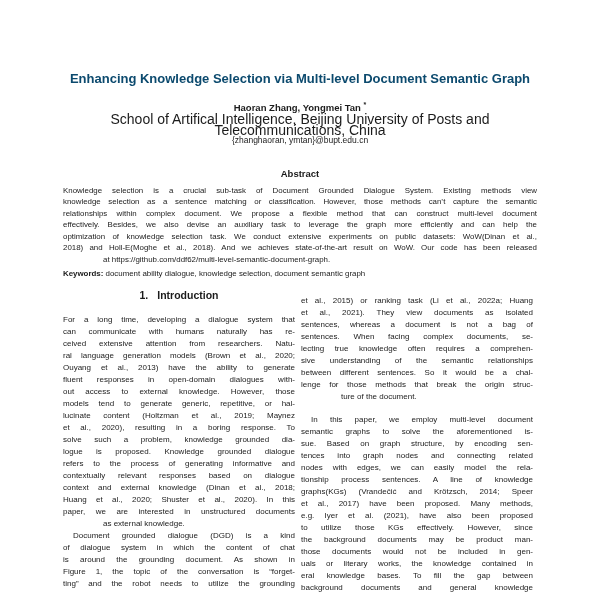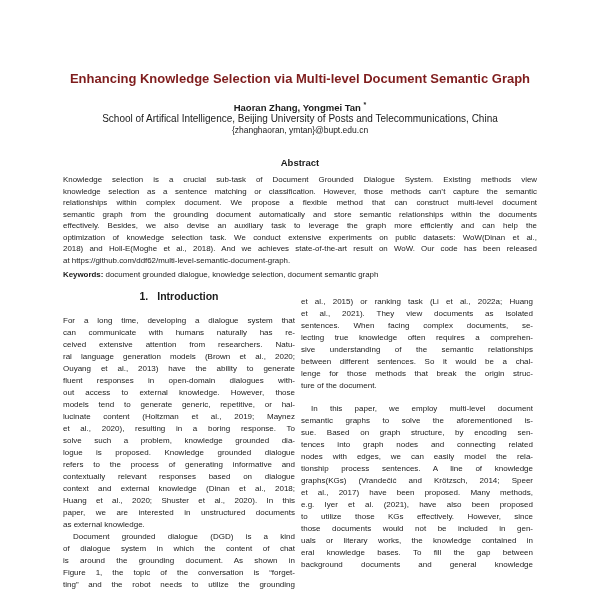--- a/index.html
+++ b/index.html
@@ -12,33 +12,33 @@
     color:#1b1b1b;
     box-sizing:border-box;
     padding:0 63px;
   }
   .title{
     padding-top:70px;
     font-size:13px;
     font-weight:bold;
     text-align:center;
     line-height:18px;
-    color:#7f1d1d;
+    color:#0c4a6e;
   }
   .authors{
     margin-top:11px;
     font-size:9.5px;
     font-weight:bold;
     text-align:center;
     line-height:11px;
   }
   .authors sup{font-size:7px;}
   .affiliation{
     margin-top:1px;
-    font-size:10px;
+    font-size:14px;
     text-align:center;
     line-height:10.5px;
   }
   .email{
     font-size:8.5px;
     text-align:center;
     line-height:10.5px;
   }
   .abstract-heading{
     margin-top:22px;
@@ -77,21 +77,21 @@
     line-height:12px;
   }
   .col-left .body-text{margin-top:12px;}
   
   .ln{
     text-align:justify;
     text-align-last:justify;
     overflow:hidden;
     white-space:normal;
   }
-  .ln.end{text-align-last:left;}
+  .ln.end{text-align-last:left;margin-left:40px;}
   .ln.indent{padding-left:10px;}
   .para.gap{margin-top:11px;}
 </style>
 </head>
 <body>
 
 <div class="page">
 
   <div class="title">Enhancing Knowledge Selection via Multi-level Document Semantic Graph</div>
 
@@ -101,29 +101,28 @@
 
   <div class="email">{zhanghaoran, ymtan}@bupt.edu.cn</div>
 
   <div class="abstract-heading">Abstract</div>
 
   <div class="abstract-body">
       <div class="para">
         <div class="ln">Knowledge selection is a crucial sub-task of Document Grounded Dialogue System.  Existing methods view</div>
         <div class="ln">knowledge selection as a sentence matching or classification.  However, those methods can’t capture the semantic</div>
         <div class="ln">relationships within complex document.  We propose a flexible method that can construct multi-level document</div>
-        <div class="ln">semantic graph from the grounding document automatically and store semantic relationships within the documents</div>
         <div class="ln">effectively.  Besides, we also devise an auxiliary task to leverage the graph more efficiently and can help the</div>
         <div class="ln">optimization of knowledge selection task.  We conduct extensive experiments on public datasets:  WoW(Dinan et al.,</div>
         <div class="ln">2018) and Holl-E(Moghe et al., 2018).  And we achieves state-of-the-art result on WoW. Our code has been released</div>
         <div class="ln end">at https://github.com/ddf62/multi-level-semantic-document-graph.</div>
       </div>
     </div>
 
-  <div class="keywords"><span class="kw-label">Keywords:</span><span> document grounded dialogue, knowledge selection, document semantic graph</span></div>
+  <div class="keywords"><span class="kw-label">Keywords:</span><span> document ability dialogue, knowledge selection, document semantic graph</span></div>
 
   <div class="columns">
 
     <div class="col col-left">
       <div class="section-heading"><span>1.</span><span class="sec-title">Introduction</span></div>
       <div class="body-text">
           <div class="para">
             <div class="ln">For a long time, developing a dialogue system that</div>
             <div class="ln">can communicate with humans naturally has re-</div>
             <div class="ln">ceived extensive attention from researchers. Natu-</div>
@@ -151,38 +150,40 @@
             <div class="ln">ting” and the robot needs to utilize the grounding</div>
           </div>
         </div>
     </div>
 
     <div class="col col-right">
       <div class="body-text">
           <div class="para">
             <div class="ln">et al., 2015) or ranking task (Li et al., 2022a; Huang</div>
             <div class="ln">et al., 2021).  They view documents as isolated</div>
+            <div class="ln">sentences, whereas a document is not a bag of</div>
             <div class="ln">sentences.  When facing complex documents, se-</div>
             <div class="ln">lecting true knowledge often requires a comprehen-</div>
             <div class="ln">sive understanding of the semantic relationships</div>
             <div class="ln">between different sentences. So it would be a chal-</div>
             <div class="ln">lenge for those methods that break the origin struc-</div>
             <div class="ln end">ture of the document.</div>
           </div>
           <div class="para gap">
             <div class="ln indent">In this paper, we employ multi-level document</div>
             <div class="ln">semantic graphs to solve the aforementioned is-</div>
             <div class="ln">sue.  Based on graph structure, by encoding sen-</div>
             <div class="ln">tences into graph nodes and connecting related</div>
             <div class="ln">nodes with edges, we can easily model the rela-</div>
             <div class="ln">tionship process sentences.  A line of knowledge</div>
             <div class="ln">graphs(KGs) (Vrandečić and Krötzsch, 2014; Speer</div>
             <div class="ln">et al., 2017) have been proposed.  Many methods,</div>
             <div class="ln">e.g.  Iyer et al. (2021), have also been proposed</div>
             <div class="ln">to utilize those KGs effectively.  However, since</div>
+            <div class="ln">the background documents may be product man-</div>
             <div class="ln">those documents would not be included in gen-</div>
             <div class="ln">uals or literary works, the knowledge contained in</div>
             <div class="ln">eral knowledge bases.  To fill the gap between</div>
             <div class="ln">background documents and general knowledge</div>
           </div>
         </div>
     </div>
 
   </div>
 

